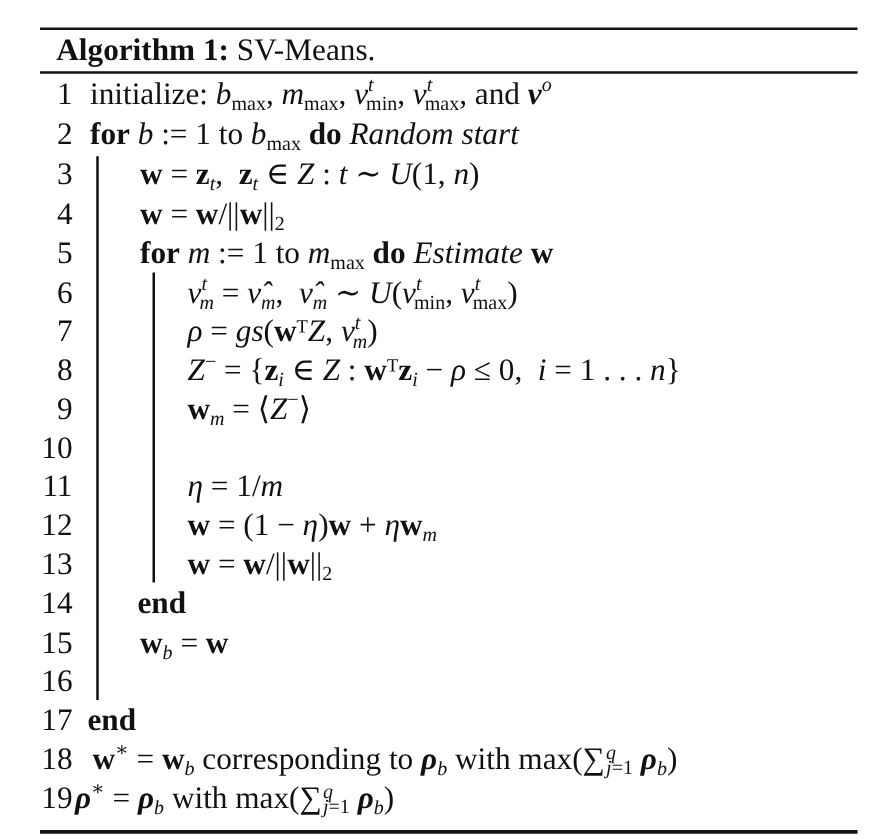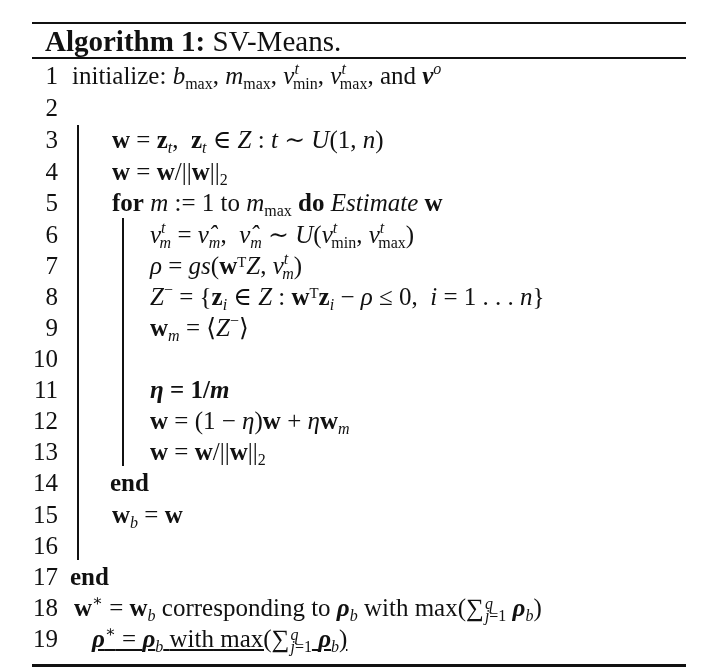--- a/index.html
+++ b/index.html
@@ -2,21 +2,21 @@
 <html><head>
   <meta charset="utf-8">
   <style>
     html, body { margin: 0; padding: 0; background: #ffffff; }
     body { width: 703px; height: 672px; position: relative; overflow: hidden;
            font-family: "Liberation Serif", "DejaVu Serif", serif; color: #111; }
     .rule { position: absolute; left: 32px; width: 654px; background: #111; }
     .rule.top { top: 22px; height: 2px; }
     .rule.mid { top: 57px; height: 2px; }
     .rule.bot { top: 664px; height: 3px; }
-    .caption { position: absolute; left: 45px; top: 26px; font-size: 29px; line-height: 30px; white-space: nowrap; }
+    .caption { position: absolute; left: 45px; top: 26px; font-size: 25px; line-height: 30px; white-space: nowrap; }
     .caption b { font-weight: bold; }
     .line { position: absolute; height: 31px; line-height: 31px; font-size: 25px; white-space: nowrap; }
     .ln { position: absolute; text-align: right; width: 30px; }
     .code { position: absolute; white-space: nowrap; }
     .vbar { position: absolute; width: 2px; background: #111; }
     .bf { font-weight: bold; font-style: normal; }
     .bfi { font-weight: bold; font-style: italic; }
     .kw { font-weight: bold; }
     .cm { font-style: italic; }
     sub, sup { font-size: 16px; line-height: 0; }
@@ -39,20 +39,21 @@
   <div class="vbar" style="left:77px; top:125px; height:435px;"></div>
   <div class="vbar" style="left:122px; top:218px; height:248px;"></div>
 
   <div class="line" style="left:0; top:60px; width:703px;">
     <span class="ln" style="left:28px;">1</span>
     <span class="code" style="left:72px;">initialize: <i>b</i><sub>max</sub>, <i>m</i><sub>max</sub>, <i>ν</i><sup><i>t</i></sup><sub style="margin-left:-6px">min</sub>, <i>ν</i><sup><i>t</i></sup><sub style="margin-left:-6px">max</sub>, and <span class="bfi">ν</span><sup><i>o</i></sup></span>
   </div>
 
   <div class="line" style="left:0; top:92px; width:703px;">
     <span class="ln" style="left:28px;">2</span>
+    <span class="code" style="left:72px;"><span class="kw">for</span> <i>b</i> := 1 to <i>b</i><sub>max</sub> <span class="kw">do</span> <span class="cm">Random start</span></span>
   </div>
 
   <div class="line" style="left:0; top:124px; width:703px;">
     <span class="ln" style="left:28px;">3</span>
     <span class="code" style="left:112px;"><span class="bf">w</span> = <span class="bf">z</span><sub><i>t</i></sub>, &nbsp;<span class="bf">z</span><sub><i>t</i></sub> ∈ <i>Z</i> : <i>t</i> ∼ <i>U</i>(1, <i>n</i>)</span>
   </div>
 
   <div class="line" style="left:0; top:156px; width:703px;">
     <span class="ln" style="left:28px;">4</span>
     <span class="code" style="left:112px;"><span class="bf">w</span> = <span class="bf">w</span>/||<span class="bf">w</span>||<sub>2</sub></span>
@@ -82,21 +83,21 @@
     <span class="ln" style="left:28px;">9</span>
     <span class="code" style="left:150px;"><span class="bf">w</span><sub><i>m</i></sub> = ⟨<i>Z</i><sup>−</sup>⟩</span>
   </div>
 
   <div class="line" style="left:0; top:343px; width:616px;">
     <span class="ln" style="left:28px;">10</span>
   </div>
 
   <div class="line" style="left:0; top:374px; width:703px;">
     <span class="ln" style="left:28px;">11</span>
-    <span class="code" style="left:150px;font-weight:bold;"><i>η</i> = 1/<i>m</i></span>
+    <span class="code" style="left:150px;"><i>η</i> = 1/<i>m</i></span>
   </div>
 
   <div class="line" style="left:0; top:405px; width:703px;">
     <span class="ln" style="left:28px;">12</span>
     <span class="code" style="left:150px;"><span class="bf">w</span> = (1 − <i>η</i>)<span class="bf">w</span> + <i>η</i><span class="bf">w</span><sub><i>m</i></sub></span>
   </div>
 
   <div class="line" style="left:0; top:436px; width:682px;">
     <span class="ln" style="left:28px;">13</span>
     <span class="code" style="left:150px;"><span class="bf">w</span> = <span class="bf">w</span>/||<span class="bf">w</span>||<sub>2</sub></span>
@@ -121,17 +122,17 @@
     <span class="code kw" style="left:70px;">end</span>
   </div>
 
   <div class="line" style="left:0; top:592px; width:703px;">
     <span class="ln" style="left:28px;">18</span>
     <span class="code" style="left:74px;"><span class="bf">w</span><sup>∗</sup> = <span class="bf">w</span><sub><i>b</i></sub> <span>corresponding to</span> <span class="bfi">ρ</span><sub><i>b</i></sub> <span>with</span> max(∑<span class="ss"><span><i>q</i></span><span><i>j</i>=1</span></span> <span class="bfi">ρ</span><sub><i>b</i></sub>)</span>
   </div>
 
   <div class="line" style="left:0; top:623px; width:703px;">
     <span class="ln" style="left:28px;">19</span>
-    <span class="code" style="left:92px;text-decoration:underline;"><span class="bfi">ρ</span><sup>∗</sup> = <span class="bfi">ρ</span><sub><i>b</i></sub> <span>with</span> max(∑<span class="ss"><span><i>q</i></span><span><i>j</i>=1</span></span> <span class="bfi">ρ</span><sub><i>b</i></sub>)</span>
+    <span class="code" style="left:60px;"><span class="bfi">ρ</span><sup>∗</sup> = <span class="bfi">ρ</span><sub><i>b</i></sub> <span>with</span> max(∑<span class="ss"><span><i>q</i></span><span><i>j</i>=1</span></span> <span class="bfi">ρ</span><sub><i>b</i></sub>)</span>
   </div>
 
   <div class="rule bot"></div>
 </div>
 
 </body></html>

